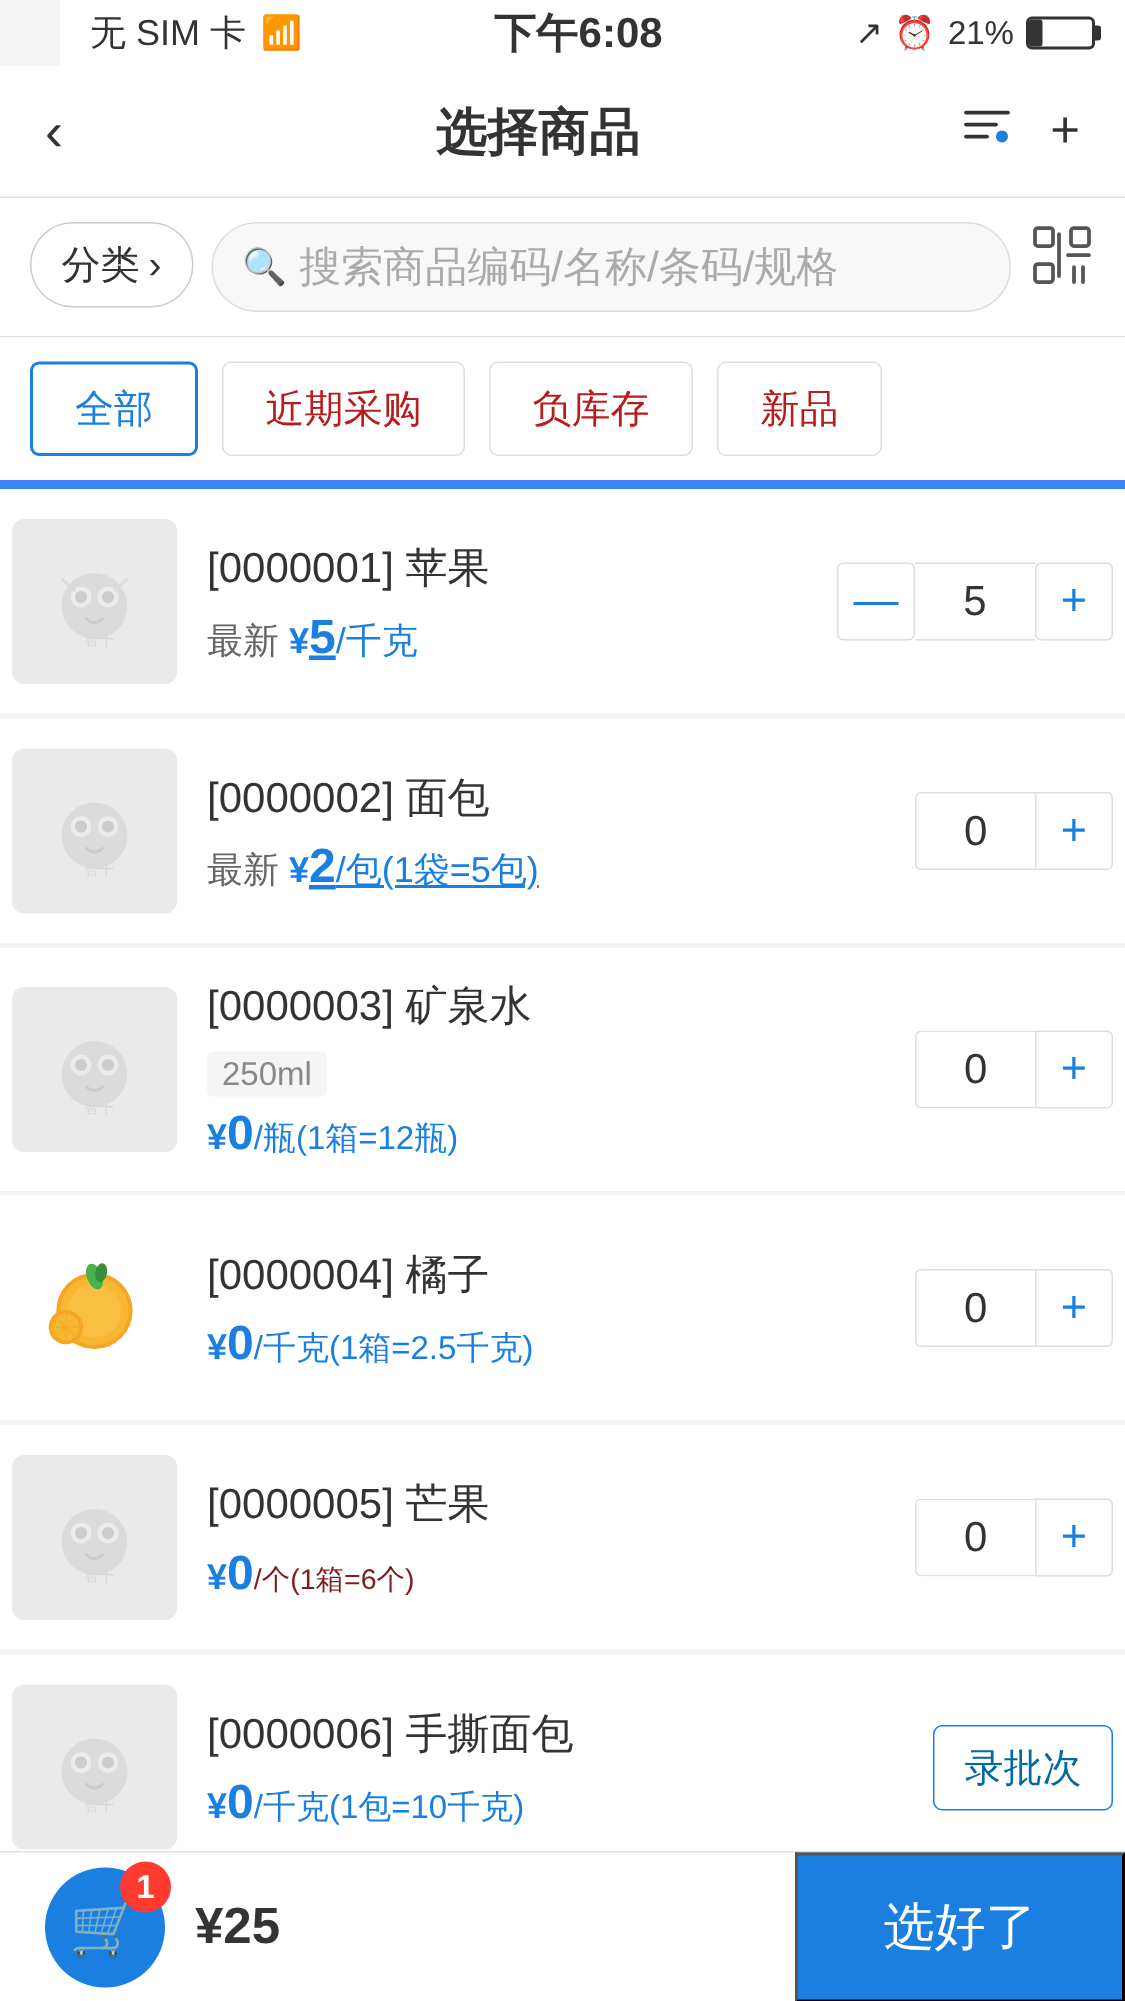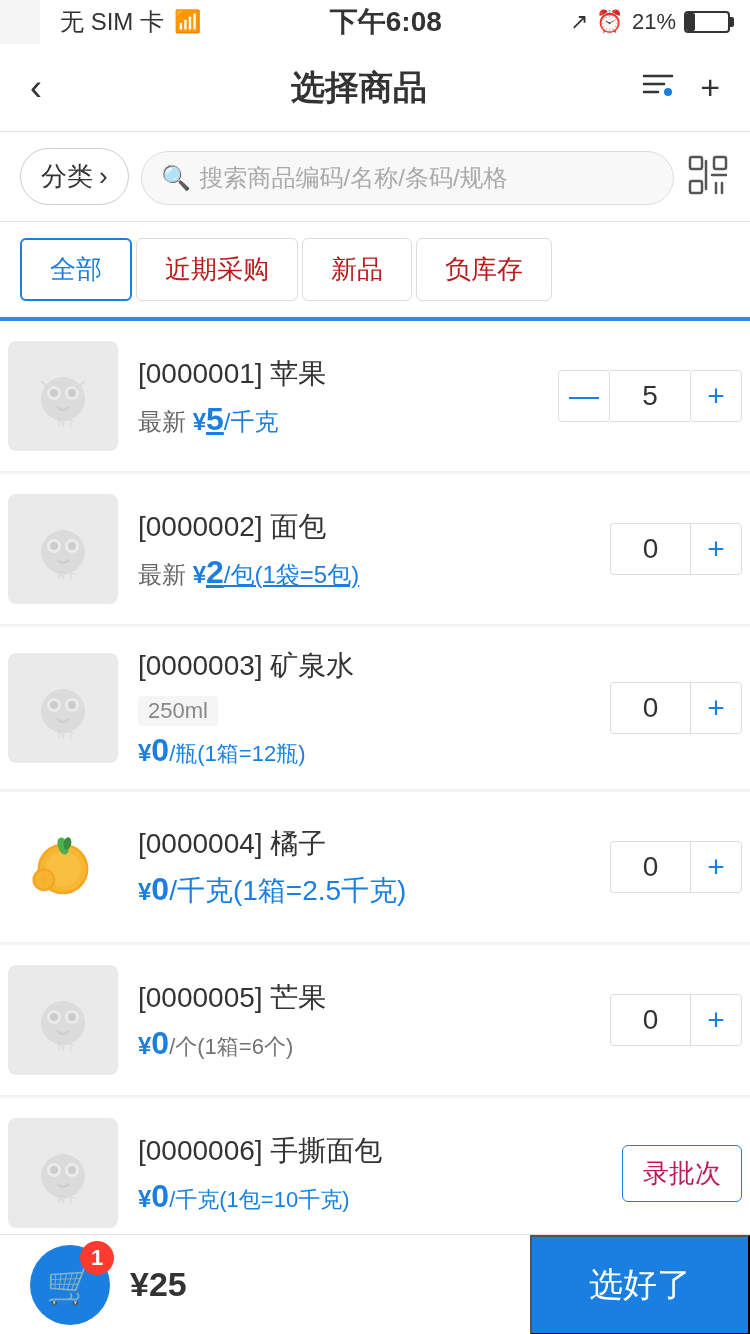--- a/index.html
+++ b/index.html
@@ -60,21 +60,21 @@
     .nav-back { font-size: 36px; color: #333; cursor: pointer; }
     .nav-title { font-size: 34px; font-weight: 600; color: #333; margin-left: 36px; }
     .nav-actions { display: flex; align-items: center; gap: 24px; }
     .nav-filter-icon, .nav-add-icon { font-size: 34px; color: #333; cursor: pointer; }
 
     
     .filter-bar {
       background: #fff;
       padding: 16px 20px;
       display: flex;
-      align-items: flex-end;
+      align-items: flex-start;
       gap: 12px;
       border-bottom: 1px solid #e0e0e0;
     }
     .category-btn {
       border: 1px solid #ccc;
       border-radius: 30px;
       padding: 10px 20px;
       font-size: 26px;
       color: #333;
       background: #fff;
@@ -92,22 +92,22 @@
       background: #f8f8f8;
       display: flex; align-items: center; gap: 8px;
     }
     .scan-icon { font-size: 34px; color: #555; cursor: pointer; flex-shrink: 0; }
 
     
     .tab-bar {
       background: #fff;
       display: flex;
       padding: 16px 20px;
-      gap: 4px;
-      border-bottom: 4px solid #3b82f6;
+      gap: 16px;
+      border-bottom: 6px solid #3b82f6;
     }
     .tab-btn {
       padding: 12px 28px;
       border-radius: 6px;
       font-size: 26px;
       cursor: pointer;
       border: 1px solid #ddd;
       background: #fff;
       color: #b91c1c;
     }
@@ -229,21 +229,21 @@
       background: #fff;
       display: flex; align-items: center; justify-content: center;
       font-size: 30px;
       color: #1a7fe0;
       cursor: pointer;
       border-radius: 0 4px 4px 0;
     }
 
     .batch-btn {
       border: 1px solid #1a7fe0;
-      color: #be185d;
+      color: #0369a1;
       background: #fff;
       border-radius: 6px;
       padding: 10px 20px;
       font-size: 26px;
       cursor: pointer;
       white-space: nowrap;
     }
 
     
     .bottom-bar {
@@ -337,40 +337,40 @@
   </div>
 </div>
 
 <div class="filter-bar">
   <button class="category-btn">
     <span>分类</span>
     <span>›</span>
   </button>
   <div class="search-box">
     <span>🔍</span>
-    <span style="color:#aaa;font-size:24px;">搜索商品编码/名称/条码/规格</span>
+    <span style="color:#aaa;font-size:28px;">搜索商品编码/名称/条码/规格</span>
   </div>
   <span class="scan-icon">
     <svg width="44" height="44" viewBox="0 0 44 44" fill="none" xmlns="http://www.w3.org/2000/svg">
       <rect x="4" y="4" width="12" height="12" rx="2" stroke="#555" stroke-width="2.5" fill="none"></rect>
       <rect x="28" y="4" width="12" height="12" rx="2" stroke="#555" stroke-width="2.5" fill="none"></rect>
       <rect x="4" y="28" width="12" height="12" rx="2" stroke="#555" stroke-width="2.5" fill="none"></rect>
       <line x1="20" y1="8" x2="20" y2="36" stroke="#555" stroke-width="2.5" stroke-linecap="round"></line>
       <line x1="26" y1="22" x2="40" y2="22" stroke="#555" stroke-width="2.5" stroke-linecap="round"></line>
       <line x1="30" y1="30" x2="30" y2="40" stroke="#555" stroke-width="2.5" stroke-linecap="round"></line>
       <line x1="36" y1="30" x2="36" y2="40" stroke="#555" stroke-width="2.5" stroke-linecap="round"></line>
     </svg>
   </span>
 </div>
 
 <div class="tab-bar">
   <button class="tab-btn active">全部</button>
   <button class="tab-btn">近期采购</button>
+  <button class="tab-btn">负库存</button>
   <button class="tab-btn">新品</button>
-  <button class="tab-btn">负库存</button>
 </div>
 
 <div class="product-list">
 
   <div class="product-item">
     <div class="product-thumb">
       <svg class="owl-placeholder" viewBox="0 0 70 70" fill="none" xmlns="http://www.w3.org/2000/svg">
         <ellipse cx="35" cy="38" rx="22" ry="22" fill="#bbb"></ellipse>
         <circle cx="26" cy="32" r="7" fill="#eee"></circle>
         <circle cx="44" cy="32" r="7" fill="#eee"></circle>
@@ -460,21 +460,21 @@
         <circle cx="25" cy="75" r="14" fill="#f7b733"></circle>
         <line x1="25" y1="61" x2="25" y2="89" stroke="#f5a623" stroke-width="1"></line>
         <line x1="11" y1="75" x2="39" y2="75" stroke="#f5a623" stroke-width="1"></line>
         <line x1="15" y1="65" x2="35" y2="85" stroke="#f5a623" stroke-width="1"></line>
         <line x1="35" y1="65" x2="15" y2="85" stroke="#f5a623" stroke-width="1"></line>
       </svg>
     </div>
     <div class="product-info">
       <div class="product-name">[0000004] 橘子</div>
       <div class="product-price">
-        <span class="yen-symbol">¥</span><span class="price-num">0</span><span style="color:#1a7fe0;font-size:28px;">/千克(1箱=2.5千克)</span>
+        <span class="yen-symbol">¥</span><span class="price-num">0</span><span style="color:#1a7fe0;font-size:22px;">/千克(1箱=2.5千克)</span>
       </div>
     </div>
     <div class="qty-control">
       <input class="qty-input-only" type="text" value="0" readonly="" style="border-radius: 4px 0px 0px 4px;">
       <button class="qty-plus-right">+</button>
     </div>
   </div>
 
   <div class="product-item">
     <div class="product-thumb">
@@ -484,21 +484,21 @@
         <circle cx="44" cy="32" r="7" fill="#eee"></circle>
         <circle cx="26" cy="32" r="4" fill="#888"></circle>
         <circle cx="44" cy="32" r="4" fill="#888"></circle>
         <path d="M29 46 Q35 52 41 46" stroke="#888" stroke-width="2" fill="none"></path>
         <text x="28" y="64" font-size="10" fill="#aaa">智十</text>
       </svg>
     </div>
     <div class="product-info">
       <div class="product-name">[0000005] 芒果</div>
       <div class="product-price">
-        <span class="yen-symbol">¥</span><span class="price-num">0</span><span style="color:#737373;font-size:22px;">/个(1箱=6个)</span>
+        <span class="yen-symbol">¥</span><span class="price-num">0</span><span style="color:#7f1d1d;font-size:19px;">/个(1箱=6个)</span>
       </div>
     </div>
     <div class="qty-control">
       <input class="qty-input-only" type="text" value="0" readonly="" style="border-radius: 4px 0px 0px 4px;">
       <button class="qty-plus-right">+</button>
     </div>
   </div>
 
   <div class="product-item">
     <div class="product-thumb">

